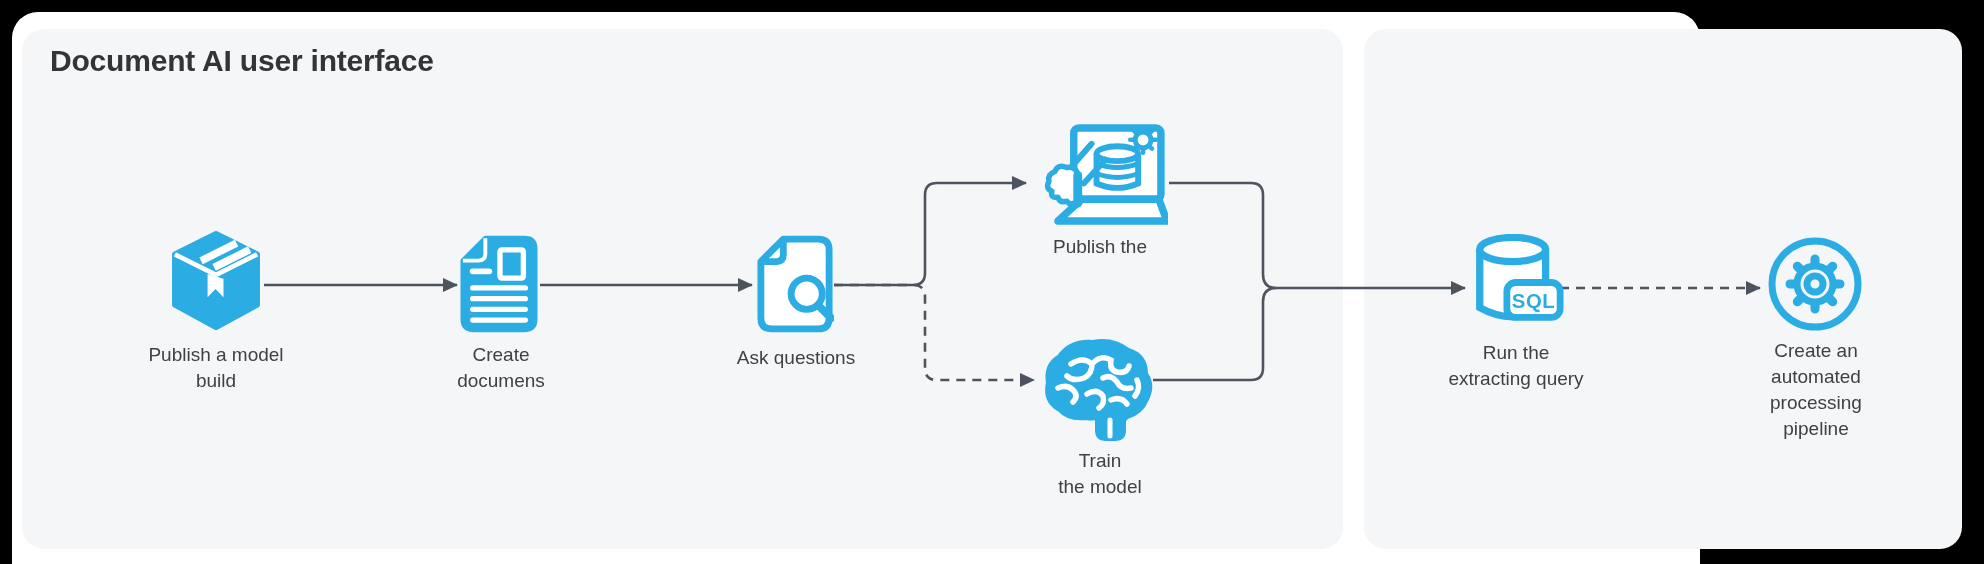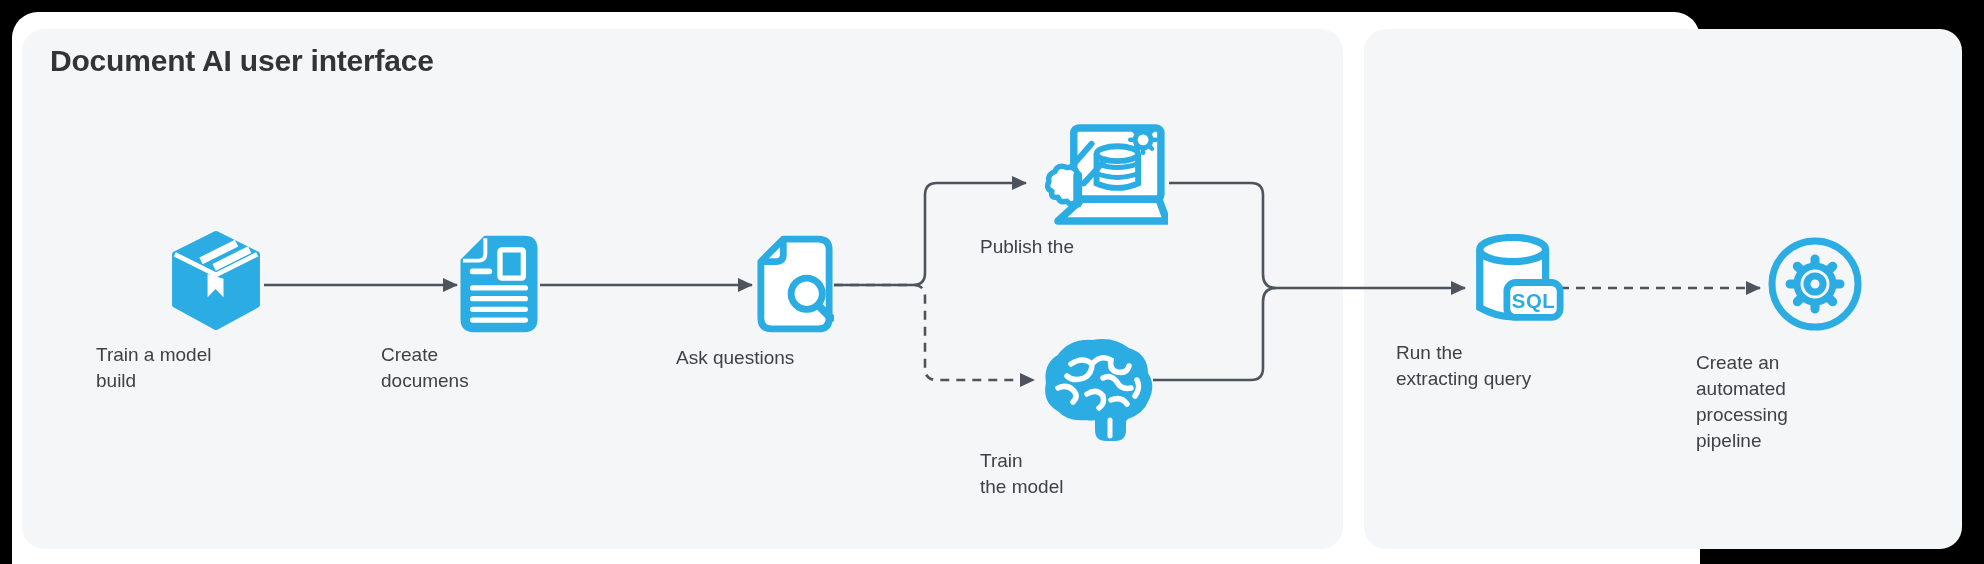--- a/index.html
+++ b/index.html
@@ -13,28 +13,28 @@
   .panel-title{position:absolute;margin:0;font-size:30px;font-weight:700;color:var(--title-text,#323436);
         letter-spacing:-.2px;white-space:nowrap;}
   .pt-left{left:38px;top:32px;}
   .pt-right{left:1373px;top:32px;}
   .layer{position:absolute;left:0;top:0;width:1960px;height:560px;pointer-events:none;}
   .connectors{color:var(--connector,#4e545e);}
   .connectors path.wire{stroke:currentColor;stroke-width:2.6;fill:none;}
   .connectors path.dashed{stroke-dasharray:9 7;}
   .arrowhead{fill:var(--connector,#4e545e);}
   .icon{position:absolute;color:var(--accent-blue,#2bace3);}
-  .lbl{position:absolute;width:240px;font-size:19px;line-height:26px;
+  .lbl{position:absolute;width:240px;text-align:center;font-size:19px;line-height:26px;
        color:var(--label-text,#3e4145);}
   .ic1{left:157px;top:218px;} .ic2{left:448px;top:223px;} .ic3{left:744px;top:223px;}
   .ic4{left:1022px;top:112px;} .ic5{left:1031px;top:326px;} .ic6{left:1460px;top:222px;}
   .ic7{left:1756px;top:225px;}
   .lbl1{left:84px;top:330px;} .lbl2{left:369px;top:330px;} .lbl3{left:664px;top:333px;}
   .lbl4{left:968px;top:222px;} .lbl5{left:968px;top:436px;} .lbl6{left:1384px;top:328px;}
-  .lbl7{left:1684px;top:326px;margin-top:12px;}
+  .lbl7{left:1684px;top:326px;}
   .sql-badge-text{font-family:"Liberation Sans",sans-serif;font-weight:700;font-size:21px;
        fill:currentColor;letter-spacing:.5px;}
 </style>
 </head>
 <body>
 
 <div class="canvas">
   <div class="page">
 
     <section class="panel panel-left"></section>
@@ -114,21 +114,21 @@
     </svg>
 
     <svg class="icon ic7" width="94" height="94" viewBox="0 0 94 94">
       <circle cx="47" cy="47" r="43" fill="none" stroke="currentColor" stroke-width="7"></circle>
       <path d="M47,29 V22 M59.7,34.3 L64.7,29.3 M65,47 H72 M59.7,59.7 L64.7,64.7 M47,65 V72 M34.3,59.7 L29.3,64.7 M29,47 H22 M34.3,34.3 L29.3,29.3" stroke="currentColor" stroke-width="9" stroke-linecap="round" fill="none"></path>
       <circle cx="47" cy="47" r="18" fill="#f5f6f7" stroke="currentColor" stroke-width="7"></circle>
       <circle cx="47" cy="47" r="8" fill="none" stroke="currentColor" stroke-width="7"></circle>
     </svg>
 
     <div class="lbl lbl1">
-      <div>Train a model</div>
+      <div>Publish a model</div>
       <div>build</div>
     </div>
     <div class="lbl lbl2">
       <div>Create</div>
       <div>documens</div>
     </div>
     <div class="lbl lbl3">
       <div>Ask questions</div>
     </div>
     <div class="lbl lbl4">

